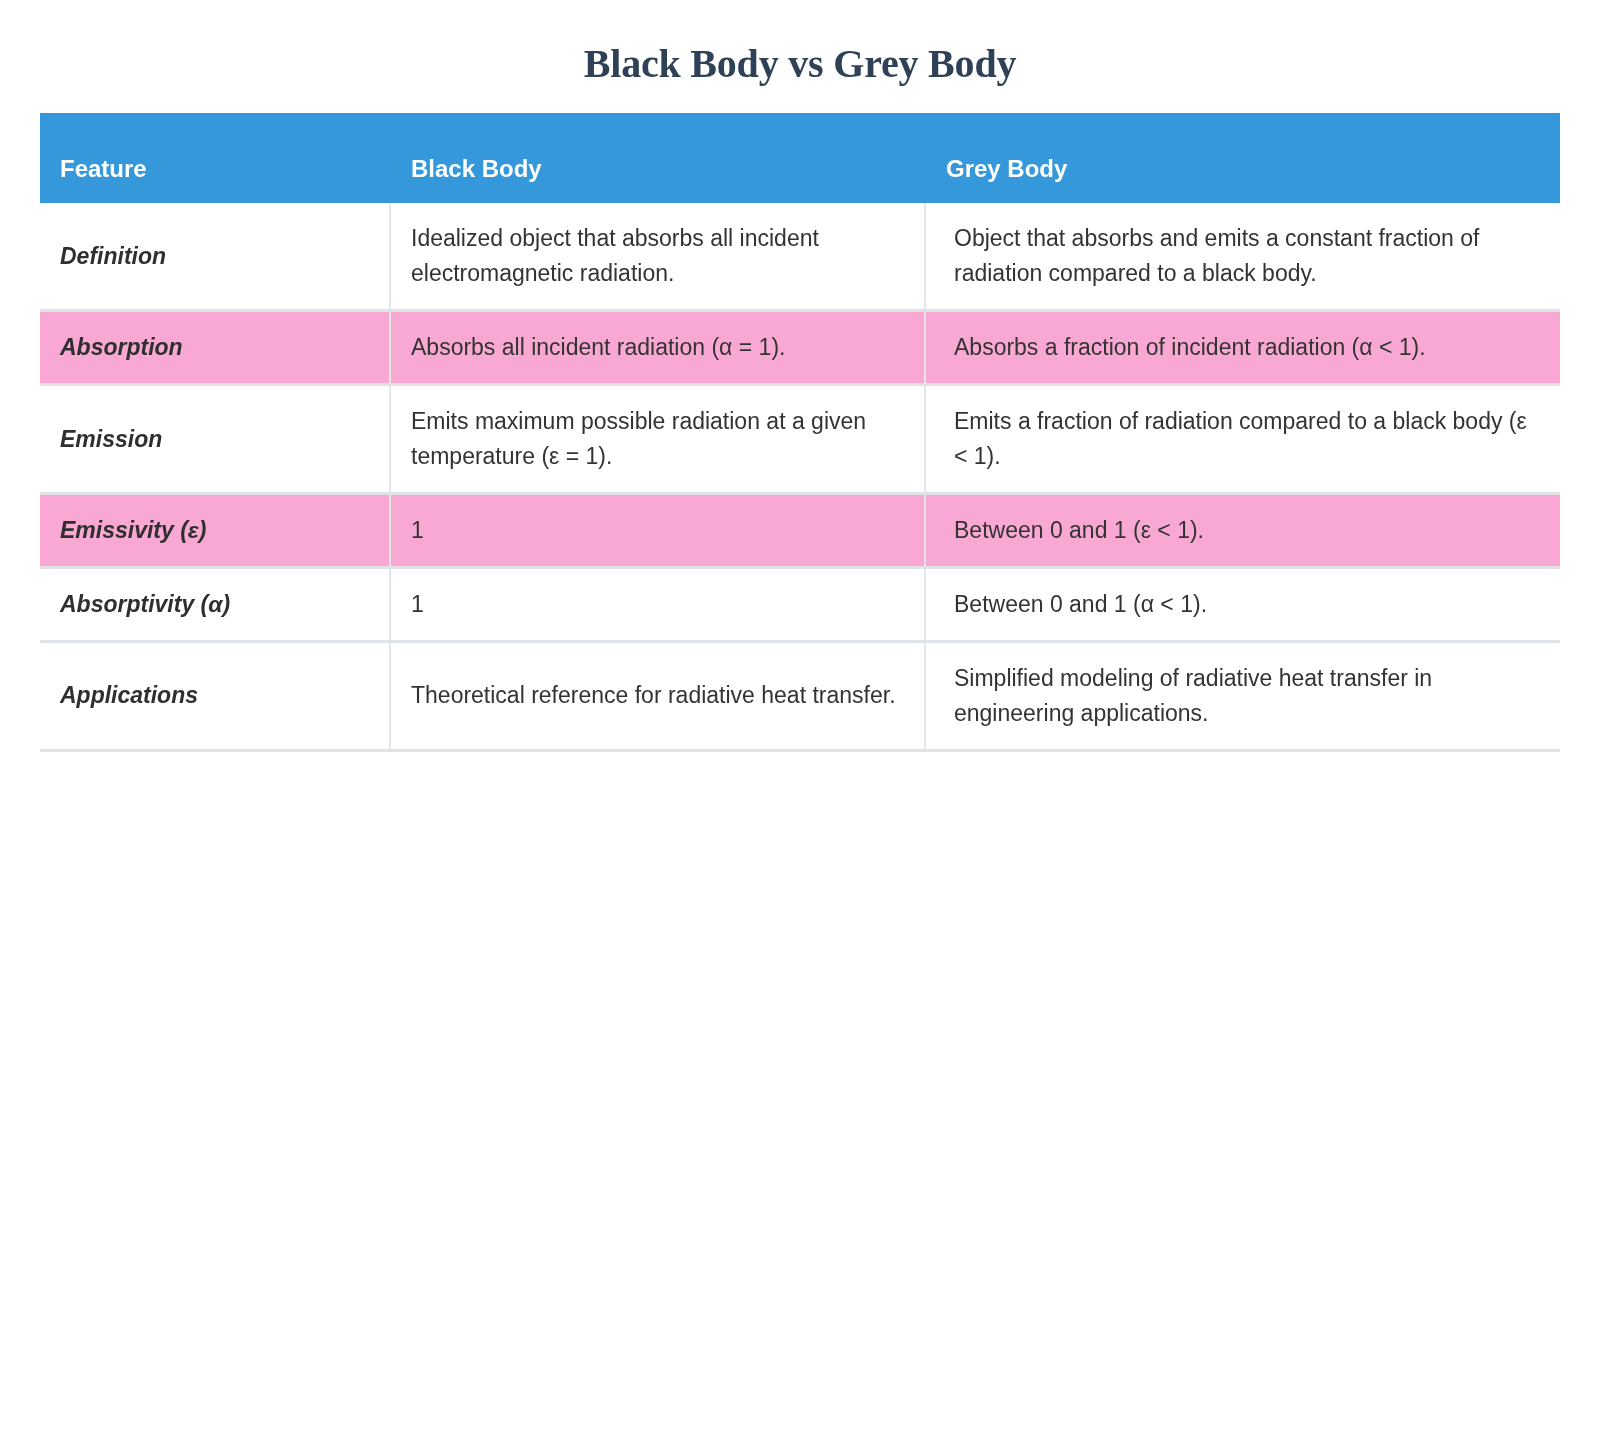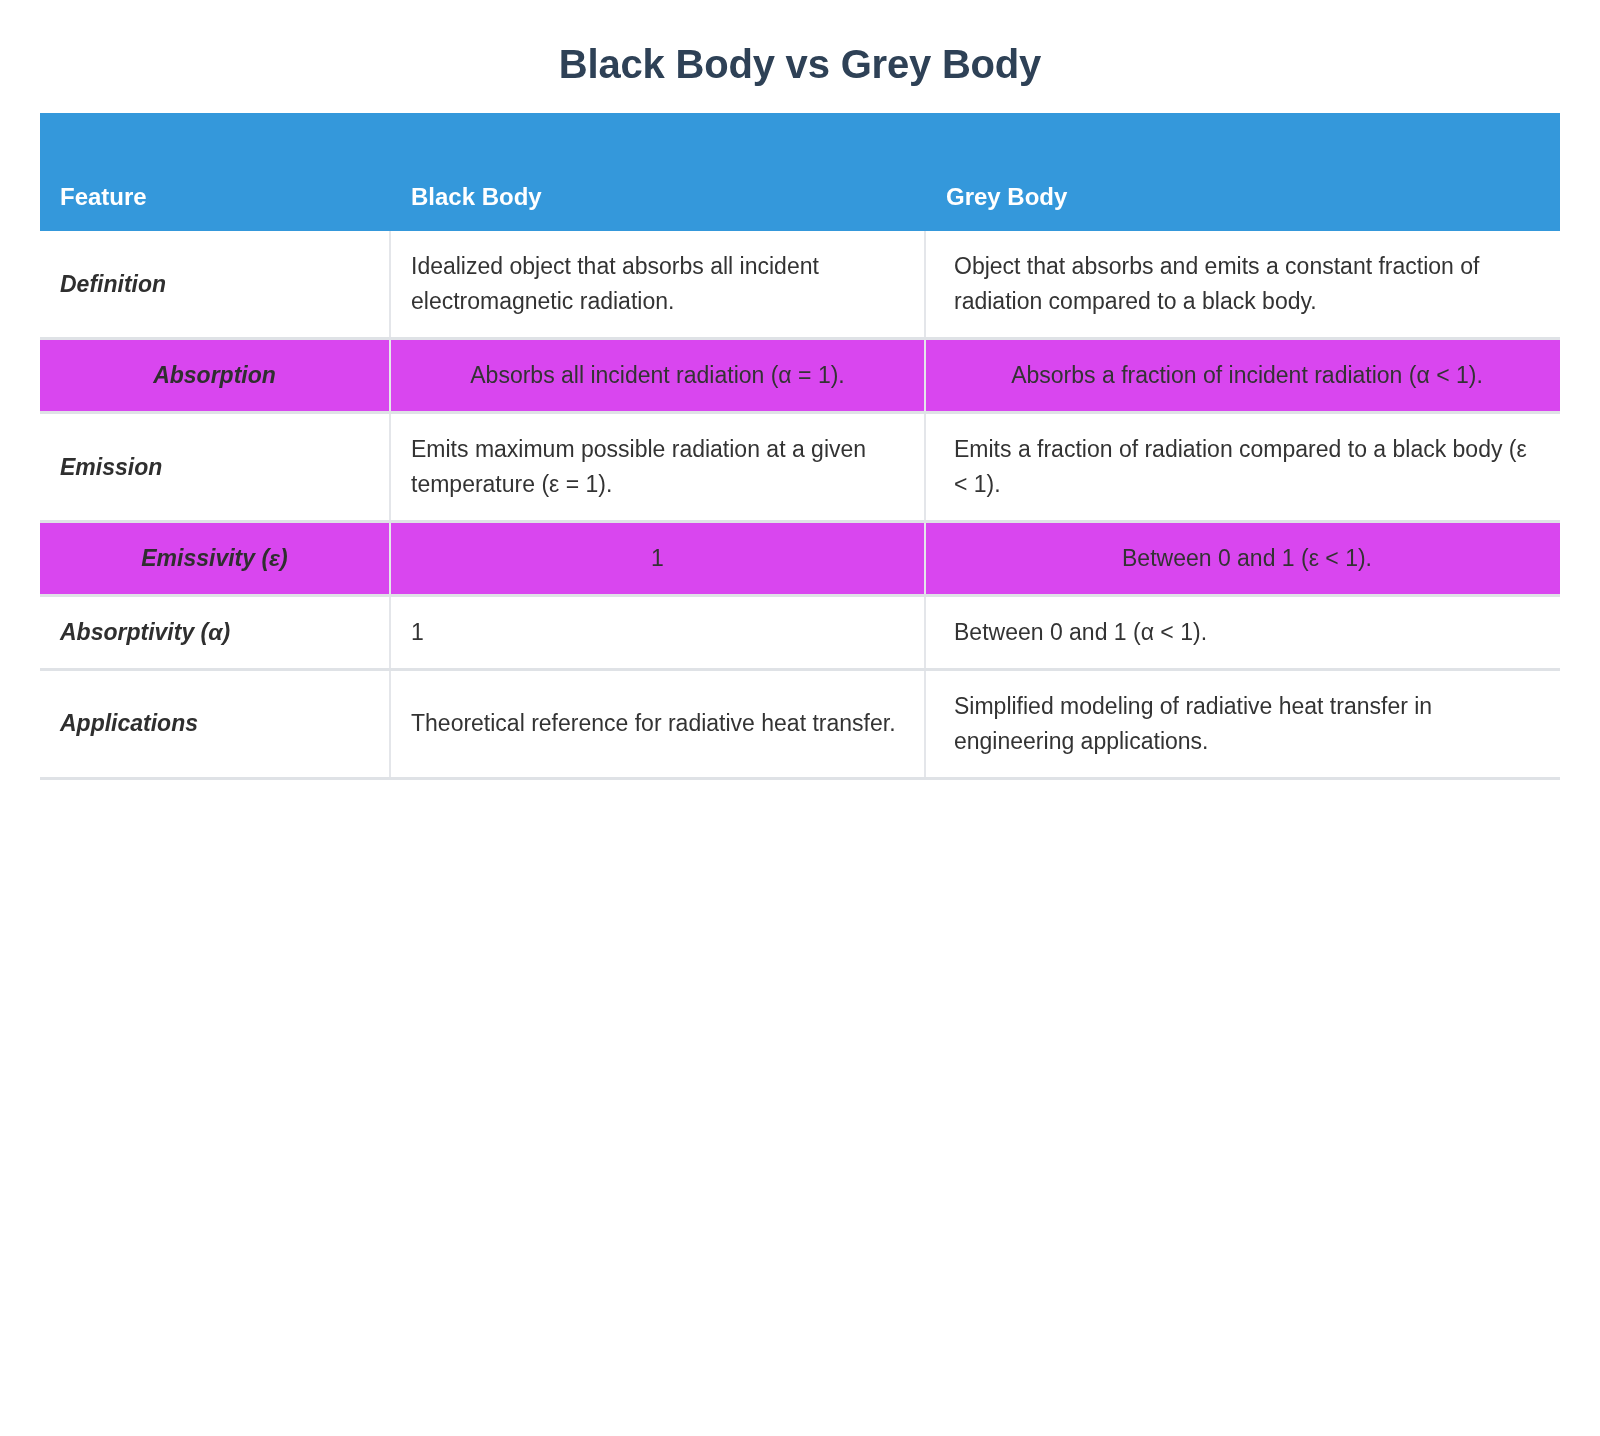--- a/index.html
+++ b/index.html
@@ -22,20 +22,21 @@
   }
   .page-title {
     text-align: center;
     font-size: 40px;
     font-weight: bold;
     color: #2e4156;
     letter-spacing: -0.2px;
     padding-top: 42px;
     margin: 0 0 27px 0;
     line-height: 1.1;
+    font-family: Liberation Serif, serif;
   }
   .table-wrap {
     margin: 0 40px;
     width: 1520px;
   }
   table.cmp {
     width: 1520px;
     border-collapse: collapse;
     table-layout: fixed;
     background: #ffffff;
@@ -44,21 +45,21 @@
   table.cmp col.c2 { width: 535px; }
   table.cmp col.c3 { width: 635px; }
 
   thead th {
     background: #3498db;
     color: #ffffff;
     font-size: 24px;
     font-weight: bold;
     text-align: left;
     padding: 22px 20px 20px 20px;
-    height: 118px;
+    height: 90px;
     box-sizing: border-box;
     vertical-align: bottom;
     border-right: 2px solid #3498db;
   }
   thead th:last-child { border-right: none; }
 
   tbody td {
     font-size: 23px;
     line-height: 1.52;
     padding: 18px 20px;
@@ -72,22 +73,21 @@
   tbody tr:last-child td { border-bottom: 3px solid #dfe2e6; }
 
   tbody td.feat {
     font-weight: bold;
     color: #2f2f2f;
     font-size: 23px;
     line-height: 1.5;
     font-style: italic;
   }
   tbody tr.alt td {
-    background: #d946ef;
-    text-align: center;
+    background: #f9a8d4;
   }
   tbody tr.plain td {
     background: #ffffff;
   }
 </style>
 </head>
 <body>
 
 <div class="page">
 

